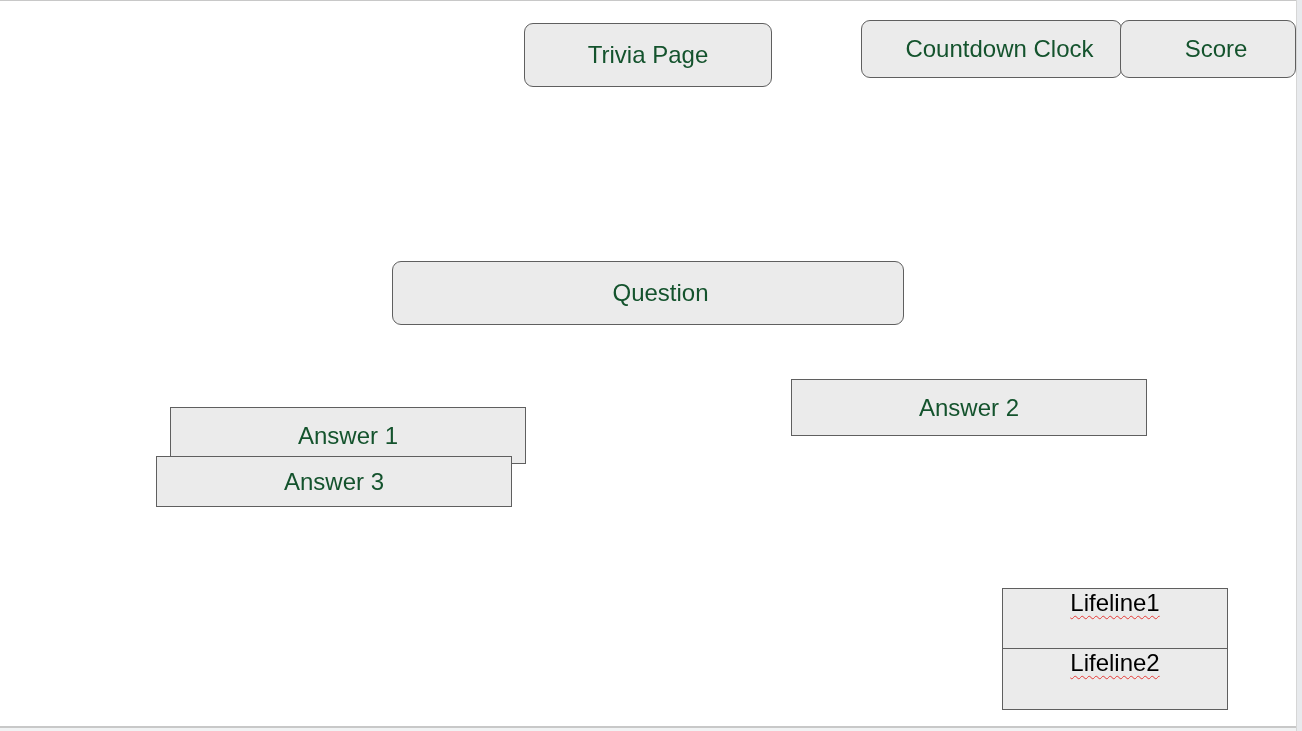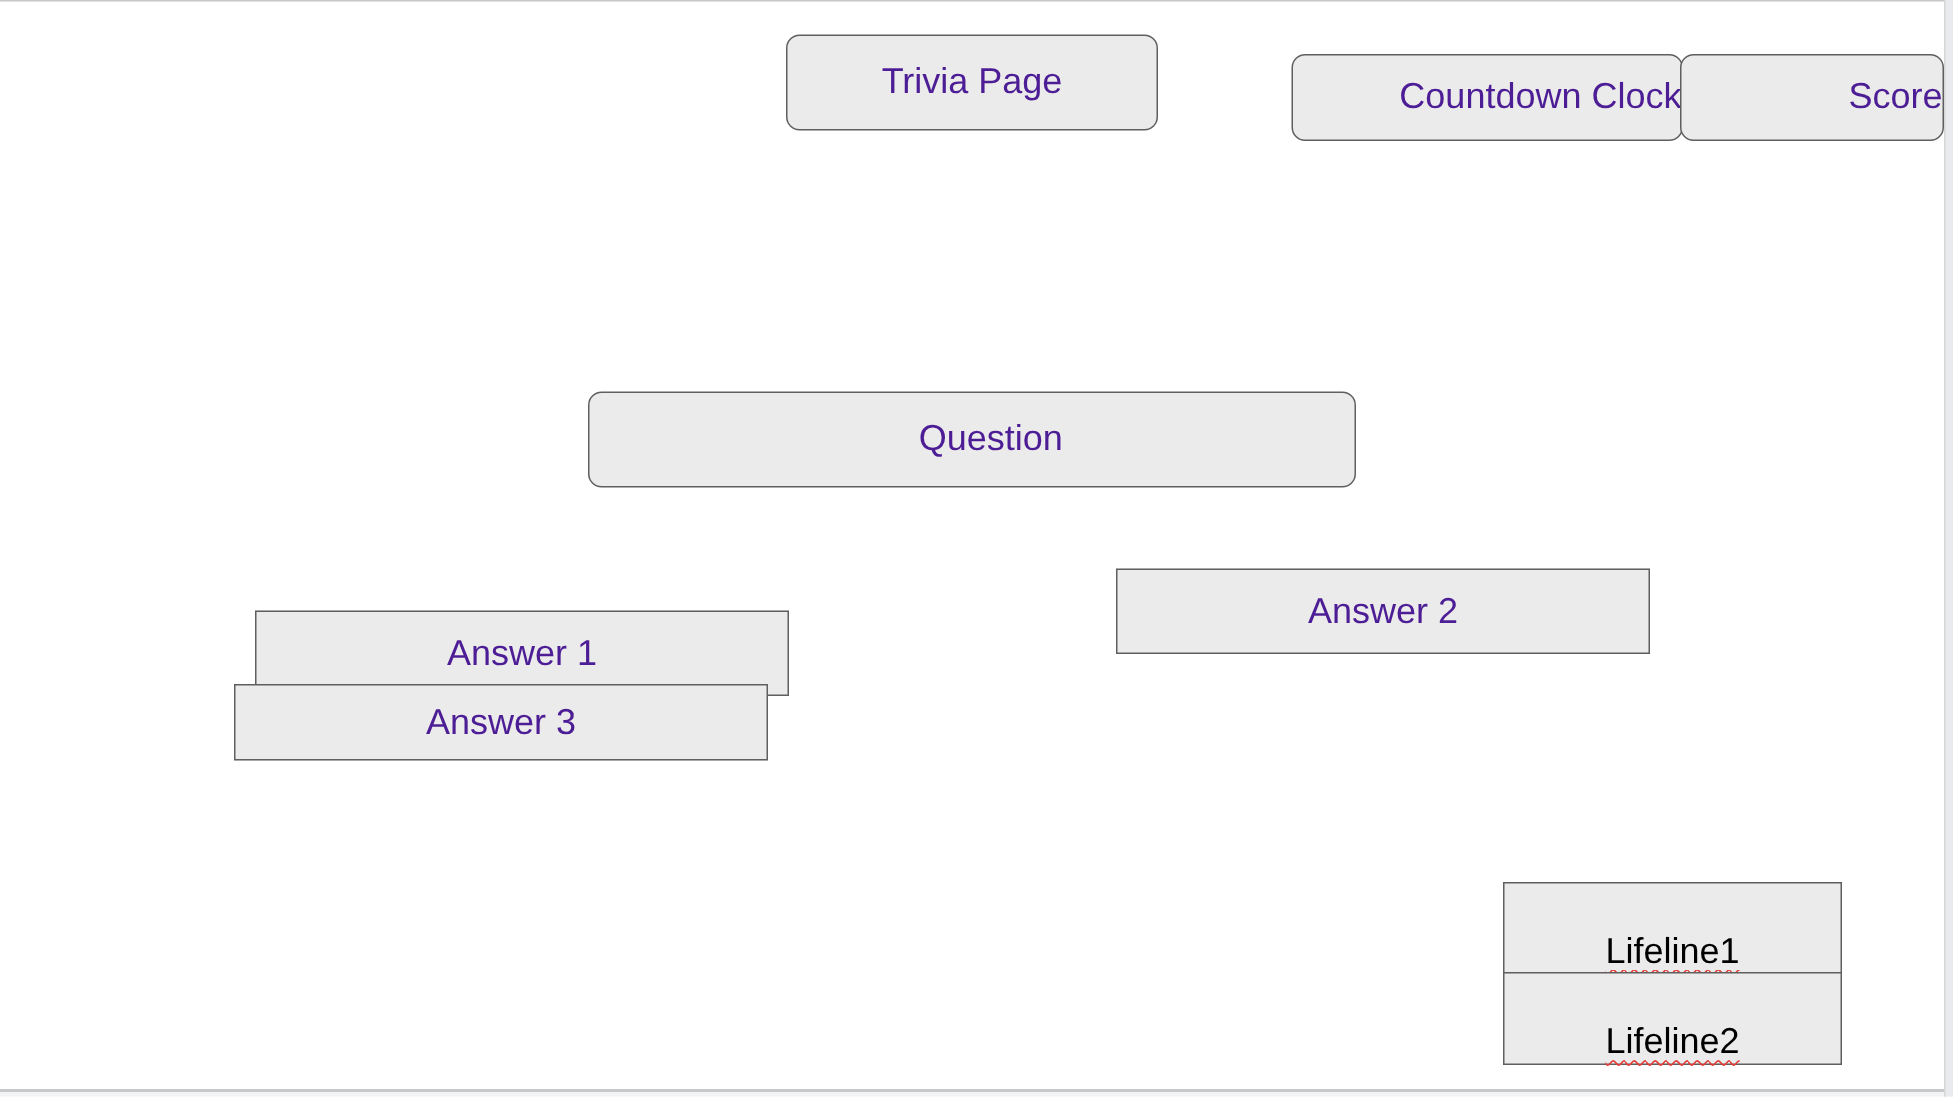--- a/index.html
+++ b/index.html
@@ -22,38 +22,38 @@
       background: #e8eaed;
       border-left: 1px solid #d6d6d6;
       box-sizing: border-box;
     }
     .box {
       position: absolute;
       background: #ebebeb;
       border: 1.5px solid #5f5f5f;
       box-sizing: border-box;
       display: flex; align-items: center;
-      color: #4c1d95;
+      color: #14532d;
       font-size: 24px;
       white-space: nowrap;
     }
     .rounded { border-radius: 9px; }
     .center { justify-content: center; }
-    .left { justify-content: flex-end; padding-left: 16px; margin-top: 16px; }
+    .left { justify-content: center; padding-left: 16px; }
     .lifeline-stack {
       position: absolute; left: 1002px; top: 587px;
       width: 226px; height: 122px;
       display: flex; flex-direction: column;
     }
     .lifeline {
       flex: 1;
       background: #ebebeb;
       border: 1.5px solid #5f5f5f;
       box-sizing: border-box;
-      display: flex; justify-content: center; align-items: flex-end;
+      display: flex; justify-content: center; align-items: flex-start;
       font-size: 24px;
       margin-top: -1.5px;
     }
     .lifeline:first-child { margin-top: 0; }
     .spell {
       text-decoration: underline wavy #e53935;
       text-decoration-thickness: 1px;
       text-underline-offset: 4px;
     }
   </style>
@@ -75,21 +75,21 @@
   </div>
 
   <div class="box rounded center" style="left:392px; top:260px; width:512px; height:64px;padding-left:25px;">
     <span>Question</span>
   </div>
 
   <div class="box center" style="left:170px; top:378px; width:356px; height:57px;margin-top:28px;">
     <span>Answer 1</span>
   </div>
 
-  <div class="box center" style="left:744px; top:378px; width:356px; height:57px;">
+  <div class="box center" style="left:791px; top:378px; width:356px; height:57px;">
     <span>Answer 2</span>
   </div>
 
   <div class="box center" style="left:156px; top:455px; width:356px; height:51px;justify-content:center;">
     <span>Answer 3</span>
   </div>
 
 
   <div class="lifeline-stack">
     <div class="lifeline">

